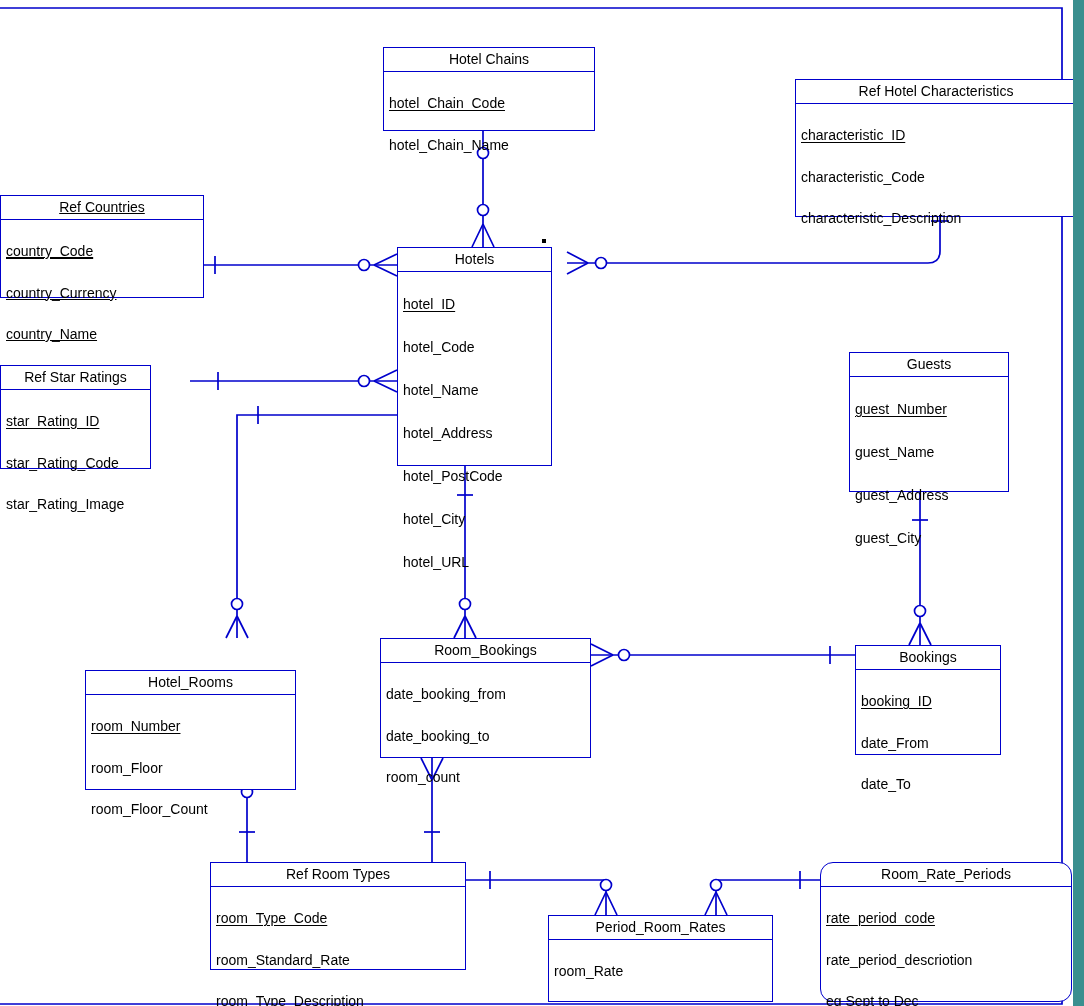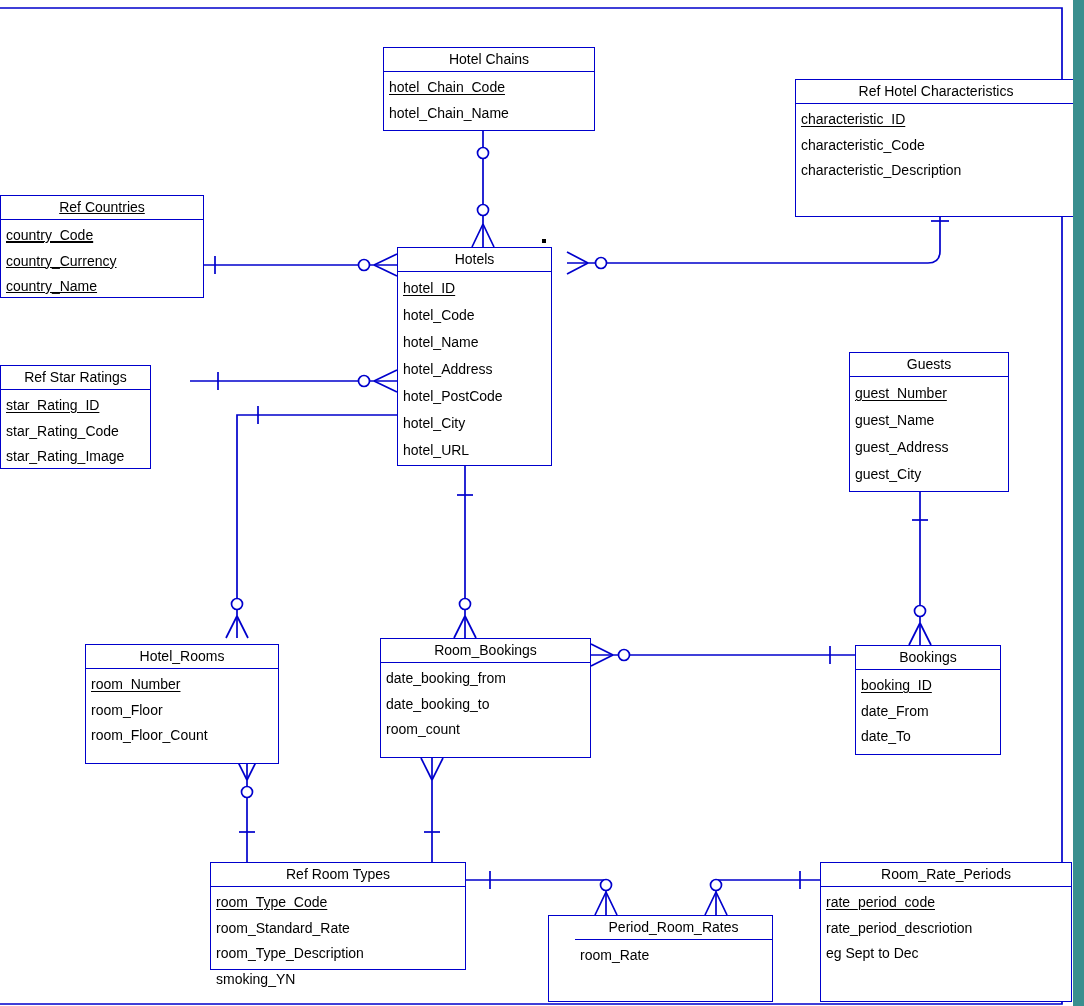--- a/index.html
+++ b/index.html
@@ -14,21 +14,21 @@
   .entity {
     position:absolute; z-index:2; background:#ffffff;
     border:1.7px solid #0000cc; box-sizing:border-box;
   }
   .entity-title {
     height:23px; line-height:22px; text-align:center;
     border-bottom:1.7px solid #0000cc;
     font-size:14px; white-space:nowrap; overflow:hidden;
   }
   .entity-attrs { padding:3px 3px 0 5px; }
-  .attr { font-size:14px; line-height:25.5px; white-space:nowrap; }
+  .attr { font-size:14px; line-height:25.5px; white-space:nowrap;margin-top:16px; }
   .tall .attr { line-height:27px; }
   .attr.pk { text-decoration:underline; text-underline-offset:2px; }
   .ln  { stroke:#0000cc; stroke-width:1.7; fill:none; }
   .crc { stroke:#0000cc; stroke-width:1.7; fill:#ffffff; }
   #canvas-edge {
     position:absolute; z-index:3; right:0; top:0; width:11px; height:1006px;
     background:#3a8f8f;
   }
   #stray-dot { position:absolute; z-index:2; left:542px; top:239px; width:4px; height:4px; background:#000; }
 </style>
@@ -179,21 +179,21 @@
   <div class="entity tall" style="left:849px;top:352px;width:160px;height:140px;">
     <div class="entity-title">Guests</div>
     <div class="entity-attrs">
       <div class="attr pk">guest_Number</div>
       <div class="attr">guest_Name</div>
       <div class="attr">guest_Address</div>
       <div class="attr">guest_City</div>
     </div>
   </div>
 
-  <div class="entity" style="left:85px;top:644px;width:194px;height:120px;">
+  <div class="entity" style="left:85px;top:670px;width:211px;height:120px;">
     <div class="entity-title">Hotel_Rooms</div>
     <div class="entity-attrs">
       <div class="attr pk">room_Number</div>
       <div class="attr">room_Floor</div>
       <div class="attr">room_Floor_Count</div>
     </div>
   </div>
 
   <div class="entity" style="left:380px;top:638px;width:211px;height:120px;">
     <div class="entity-title">Room_Bookings</div>
@@ -216,28 +216,28 @@
   <div class="entity" style="left:210px;top:862px;width:256px;height:108px;">
     <div class="entity-title">Ref Room Types</div>
     <div class="entity-attrs">
       <div class="attr pk">room_Type_Code</div>
       <div class="attr">room_Standard_Rate</div>
       <div class="attr">room_Type_Description</div>
       <div class="attr">smoking_YN</div>
     </div>
   </div>
 
-  <div class="entity" style="left:548px;top:915px;width:225px;height:87px;padding-left:26px;">
+  <div class="entity" style="left:548px;top:915px;width:225px;height:87px;">
     <div class="entity-title">Period_Room_Rates</div>
     <div class="entity-attrs">
       <div class="attr">room_Rate</div>
     </div>
   </div>
 
-  <div class="entity" style="left:820px;top:862px;width:252px;height:140px;">
+  <div class="entity" style="left:820px;top:862px;width:252px;height:140px;border-radius:13px;">
     <div class="entity-title">Room_Rate_Periods</div>
     <div class="entity-attrs">
       <div class="attr pk">rate_period_code</div>
       <div class="attr">rate_period_descriotion</div>
       <div class="attr">eg Sept to Dec</div>
     </div>
   </div>
 
   <div id="stray-dot"></div>
   <div id="canvas-edge"></div>

